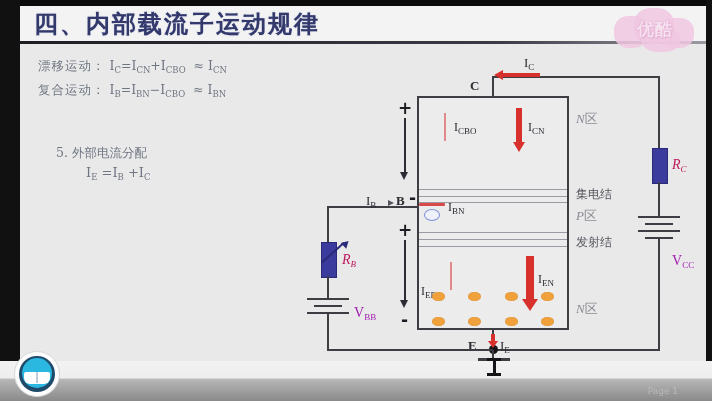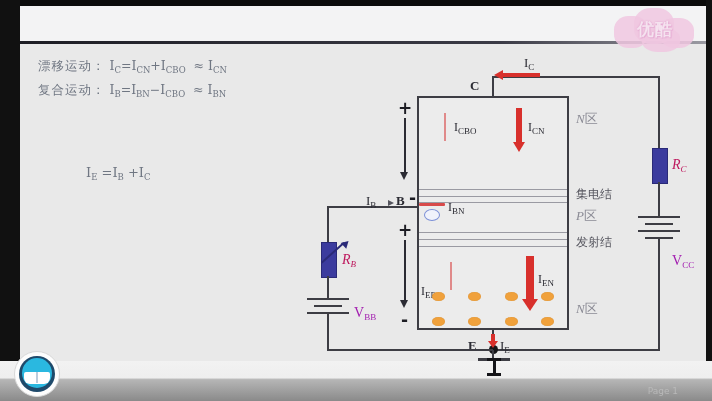--- a/index.html
+++ b/index.html
@@ -123,40 +123,42 @@
 </head>
 <body>
 
 <div id="slide">
 
   <div class="bar-top"></div>
   <div class="bar-left"></div>
   <div class="bar-right"></div>
 
   <div class="title-zone"></div>
+  <div class="title">四、内部载流子运动规律</div>
   <div class="title-rule"></div>
 
   <div class="wm">
     <div class="blob b1"></div>
     <div class="blob b2"></div>
     <div class="blob b3"></div>
     <div class="blob b4"></div>
     <div class="txt">优酷</div>
   </div>
 
   <div class="formulas">
     <div class="frow">
       <span class="lbl">漂移运动：</span>
       <span>I<span class="sub">C</span>=I<span class="sub">CN</span>+I<span class="sub">CBO</span> &nbsp;≈ I<span class="sub">CN</span></span>
     </div>
     <div class="frow">
       <span class="lbl">复合运动：</span>
       <span>I<span class="sub">B</span>=I<span class="sub">BN</span>−I<span class="sub">CBO</span> &nbsp;≈ I<span class="sub">BN</span></span>
     </div>
   </div>
+  <div class="sec5">5. 外部电流分配</div>
   <div class="sec5eq">I<span class="sub">E</span> =I<span class="sub">B</span> +I<span class="sub">C</span></div>
 
   <div class="circ">
 
     <div class="tbox">
 
       <div class="hline" style="left:0;top:91px;width:148px;"></div>
       <div class="hline" style="left:0;top:98px;width:148px;"></div>
       <div class="hline" style="left:0;top:104px;width:148px;"></div>
 

